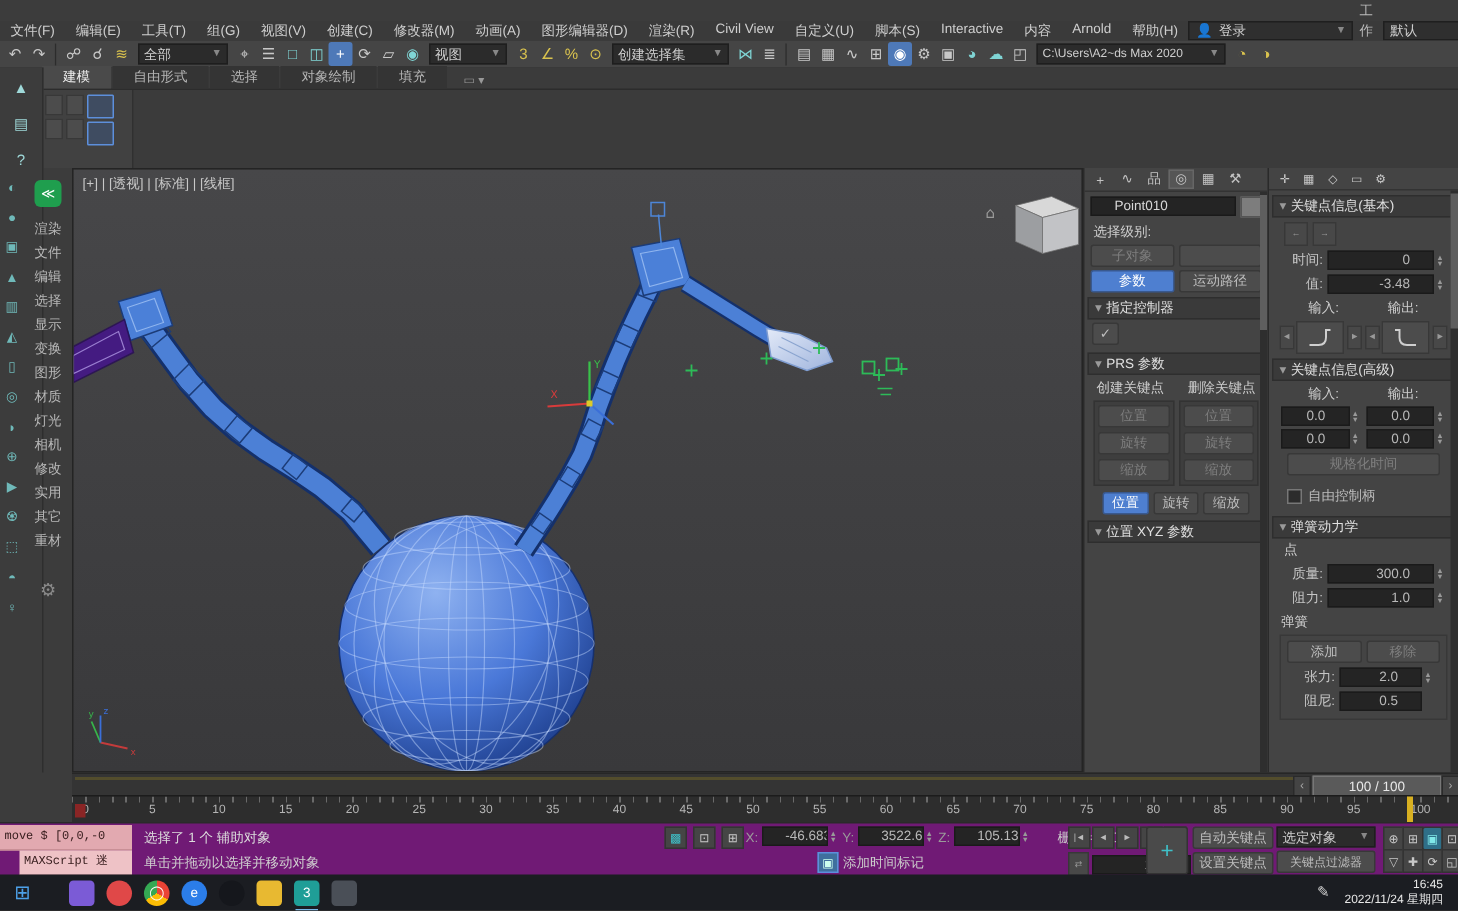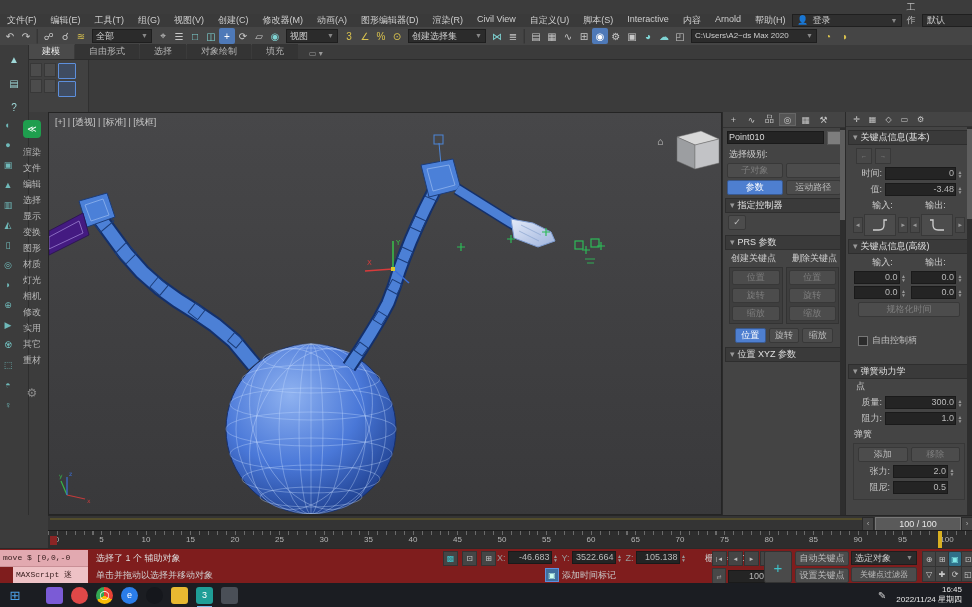--- a/index.html
+++ b/index.html
@@ -53,21 +53,21 @@
   .gear{margin-top:18px;color:#8a8a8a;font-size:12px;}
   
   .viewport{position:absolute;left:48px;top:112px;width:674px;height:403px;background:linear-gradient(#474749,#39393b);border:1px solid #242424;box-sizing:border-box;overflow:hidden;}
   .vplabel{position:absolute;left:6px;top:3px;color:#c8c8c8;font-size:9px;z-index:5;}
   svg text{font-family:"DejaVu Sans",sans-serif;}
   
   .cpanel{position:absolute;left:722px;top:112px;width:123px;height:403px;background:#444;border-left:1px solid #2a2a2a;box-sizing:border-box;overflow:hidden;}
   .cp-tabs{display:flex;height:15px;align-items:center;padding-left:2px;gap:1px;border-bottom:1px solid #333;}
   .cp-tab{width:17px;height:13px;display:flex;align-items:center;justify-content:center;color:#c3c3c3;font-size:9px;}
   .cp-tab[data-active="1"]{background:#555;border:1px solid #666;box-sizing:border-box;}
-  .fld{background:#242424;border:1px solid #1a1a1a;color:#b9b9b9;height:11px;line-height:11px;padding:0 1px;overflow:hidden;white-space:nowrap;}
+  .fld{background:#242424;border:1px solid #1a1a1a;color:#b9b9b9;height:11px;line-height:11px;padding:0 15px;overflow:hidden;white-space:nowrap;}
   .namerow{display:flex;gap:3px;margin:3px 4px;}
   .namerow .fld{flex:1;}
   .chip{width:12px;height:12px;background:#7d7d7d;border:1px solid #555;}
   .cp-label{margin:2px 6px;color:#cfcfcf;}
   .btn{background:#4c4c4c;border:1px solid #383838;color:#bdbdbd;text-align:center;height:13px;line-height:13px;border-radius:2px;overflow:hidden;white-space:nowrap;}
   .btn.blue{background:#4e7fd0;color:#fff;border-color:#39598f;}
   .btn.dim{color:#7e7e7e;}
   .row2{display:flex;gap:3px;margin:2px 4px;}
   .row2 .btn{flex:1;}
   .rollout{margin:3px 2px 0;}
@@ -91,39 +91,39 @@
   .sprow{display:flex;align-items:center;gap:3px;margin:3px 6px;}
   .sprow .lab{width:28px;text-align:right;color:#c5c5c5;white-space:nowrap;}
   .spin{display:flex;flex:1;}
   .spin .fld{flex:1;text-align:right;}
   .spin .ar{width:8px;display:flex;flex-direction:column;justify-content:center;}
   .spin .ar span{font-size:5px;line-height:4px;color:#999;text-align:center;}
   .inout{display:flex;justify-content:space-around;margin:2px 8px;color:#cfcfcf;}
   .tanrow{display:flex;justify-content:space-around;align-items:center;margin:2px 4px;}
   .tanbtn{width:30px;height:20px;background:#4c4c4c;border:1px solid #383838;display:flex;align-items:center;justify-content:center;}
   .mini{width:8px;height:14px;background:#484848;border:1px solid #383838;color:#999;font-size:6px;display:flex;align-items:center;justify-content:center;}
-  .chk{display:flex;align-items:center;gap:4px;margin:17px 10px;color:#bdbdbd;}
+  .chk{display:flex;align-items:center;gap:4px;margin:7px 10px;color:#bdbdbd;}
   .box{width:8px;height:8px;border:1px solid #777;background:#2c2c2c;}
   .groupbox{border:1px solid #383838;margin:2px 5px;padding:2px;}
   .grouplab{color:#cfcfcf;margin:1px 2px;}
   .slist{background:#2c2c2c;border:1px solid #555;height:56px;margin:2px 1px;overflow:hidden;}
   .slist .sel{background:#1d1d1d;color:#ddd;padding:0 2px;line-height:11px;display:flex;justify-content:space-between;}
   
   .tslider{position:absolute;left:48px;top:515px;width:924px;height:15px;background:#343434;border-top:1px solid #262626;}
   .ts-track{position:absolute;left:2px;top:2px;right:100px;height:2px;background:#6d6327;opacity:.55;}
   .ts-arrow{position:absolute;top:1px;width:10px;height:12px;background:#444;border:1px solid #2a2a2a;color:#aaa;text-align:center;line-height:11px;font-size:8px;}
   .ts-handle{position:absolute;left:827px;top:1px;width:84px;height:12px;background:#5a5a5a;border:1px solid #777;color:#e8e8e8;text-align:center;line-height:12px;}
   .ruler{position:absolute;left:48px;top:530px;width:924px;height:18px;background:#2d2d2d;border-top:1px solid #1c1c1c;
          background-image:repeating-linear-gradient(90deg,#6a6a6a 0,#6a6a6a 1px,transparent 1px,transparent 8.9px);background-size:100% 4px;background-repeat:no-repeat;}
   .ticks{display:flex;justify-content:space-between;padding:4px 18px 0 2px;}
   .tick{color:#b5b5b5;font-size:8px;width:14px;text-align:center;}
   .caret{position:absolute;left:890px;top:0;width:4px;height:17px;background:#d8b021;}
   .key0{position:absolute;left:2px;top:5px;width:7px;height:9px;background:#8a2525;}
   
-  .status{position:absolute;left:0;top:548px;width:972px;height:35px;background:#7f1d1d;border-top:1px solid #2a2a2a;}
+  .status{position:absolute;left:0;top:548px;width:972px;height:35px;background:#701a75;border-top:1px solid #2a2a2a;}
   .listener{position:absolute;left:0;top:1px;width:88px;height:33px;}
   .lrow{height:16px;line-height:16px;padding:0 3px;font-family:"Liberation Mono","DejaVu Sans Mono",monospace;font-size:8px;color:#3a2020;background:#e2a9b0;border-bottom:1px solid #c98f96;white-space:nowrap;overflow:hidden;}
   .lrow.b{background:#eec2c6;margin-left:13px;}
   .st1{position:absolute;left:96px;top:3px;color:#dcdcdc;}
   .st2{position:absolute;left:96px;top:20px;color:#cfcfcf;}
   .stic{position:absolute;top:2px;display:flex;gap:4px;}
   .coords{position:absolute;left:497px;top:2px;display:flex;gap:2px;align-items:center;}
   .coords .axl{color:#9a9a9a;}
   .coords .spin{width:52px;flex:none;}
   .gridlab{position:absolute;left:705px;top:3px;color:#c9c9c9;white-space:nowrap;}

